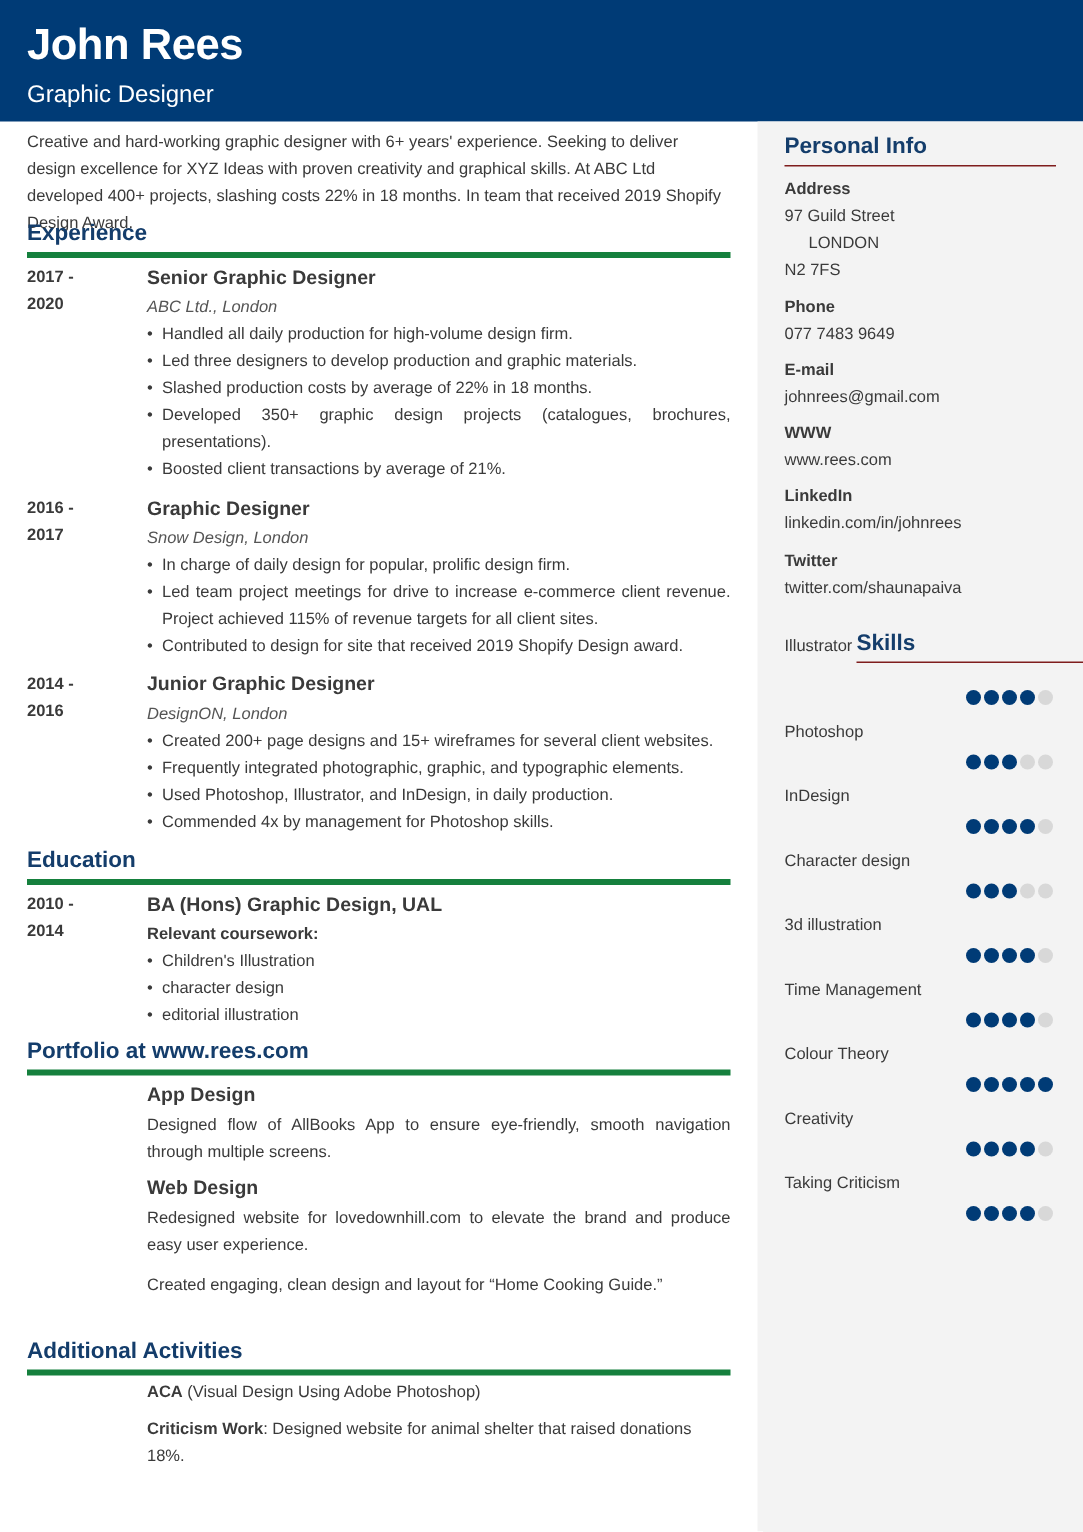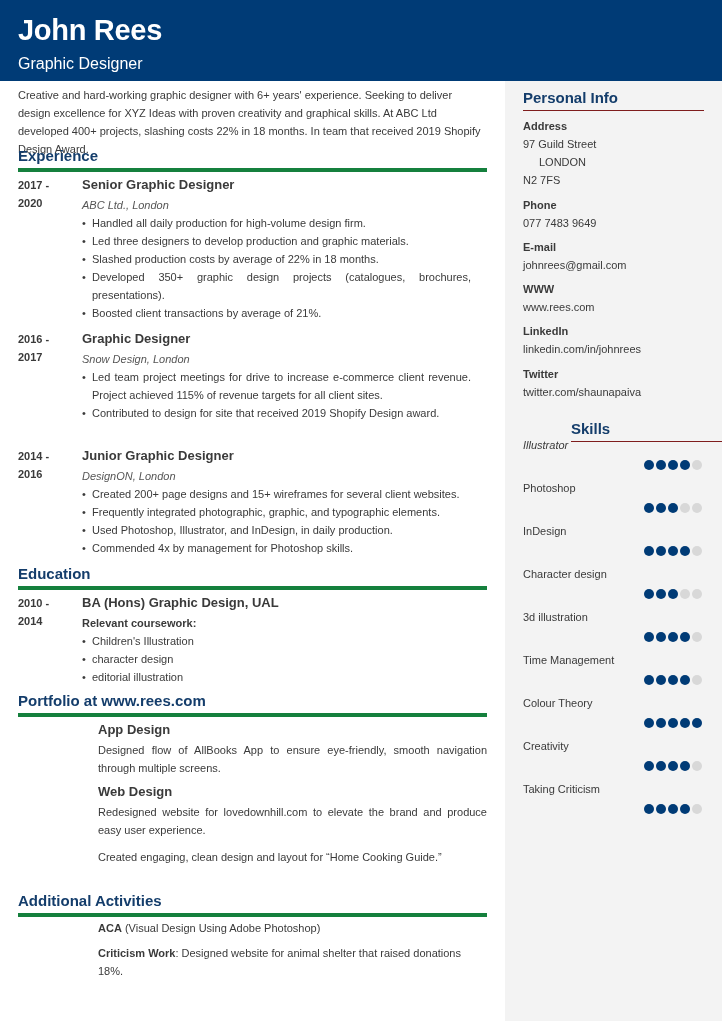--- a/index.html
+++ b/index.html
@@ -36,21 +36,21 @@
     position: absolute; left: 18px; width: 469px;
     font-size: 15px; font-weight: bold; color: #143d6b;
     padding-bottom: 4px; border-bottom: 4px solid #15803d;
   }
 
   .entry { position: absolute; left: 18px; width: 469px; }
   .entry .dates {
     position: absolute; left: 0; top: 0; width: 70px;
     font-size: 11px; font-weight: bold; line-height: 18px; color: #3a3a3a;
   }
-  .entry .body { position: absolute; left: 64px; top: 0; width: 389px; }
+  .entry .body { position: absolute; left: 80px; top: 0; width: 389px; }
   .entry .role { font-size: 13px; font-weight: bold; color: #3a3a3a; line-height: 18px; }
   .entry .company { font-size: 11px; font-style: italic; color: #555; line-height: 18px; margin-top: 2px; }
   .entry .sub { font-size: 11px; font-weight: bold; color: #3a3a3a; line-height: 18px; margin-top: 2px; }
   .entry ul { list-style: none; }
   .entry li {
     position: relative; padding-left: 10px;
     font-size: 11px; line-height: 18px; color: #3a3a3a; text-align: justify;
   }
   .entry li::before {
     content: "\2022"; position: absolute; left: 0; top: 0; color: #3a3a3a;
@@ -109,20 +109,21 @@
 
   <div class="entry" style="top:249px;">
     <div class="dates">
       <div>2016 -</div>
       <div>2017</div>
     </div>
     <div class="body">
       <div class="role">Graphic Designer</div>
       <div class="company">Snow Design, London</div>
       <ul>
+        <li>In charge of daily design for popular, prolific design firm.</li>
         <li>Led team project meetings for drive to increase e-commerce client revenue. Project achieved 115% of revenue targets for all client sites.</li>
         <li>Contributed to design for site that received 2019 Shopify Design award.</li>
       </ul>
     </div>
   </div>
 
   <div class="entry" style="top:366px;">
     <div class="dates">
       <div>2014 -</div>
       <div>2016</div>
@@ -200,21 +201,21 @@
 
   <div class="info-label" style="top:241px;">LinkedIn</div>
   <div class="info-value" style="top:259px;">linkedin.com/in/johnrees</div>
 
   <div class="info-label" style="top:284px;">Twitter</div>
   <div class="info-value" style="top:302px;">twitter.com/shaunapaiva</div>
 
   <div class="side-heading" style="top:339px;margin-left:48px;">Skills</div>
 
   <div id="skills-container">
-      <div class="skill-name" style="top: 355px; font-style: italic;">Illustrator</div>
+      <div class="skill-name" style="top: 341px;">Illustrator</div>
       <div class="dots" style="top: 379px;">
         <span class="dot on"></span>
         <span class="dot on"></span>
         <span class="dot on"></span>
         <span class="dot on"></span>
         <span class="dot"></span>
       </div>
       <div class="skill-name" style="top: 398px;">Photoshop</div>
       <div class="dots" style="top: 422px;">
         <span class="dot on"></span>

